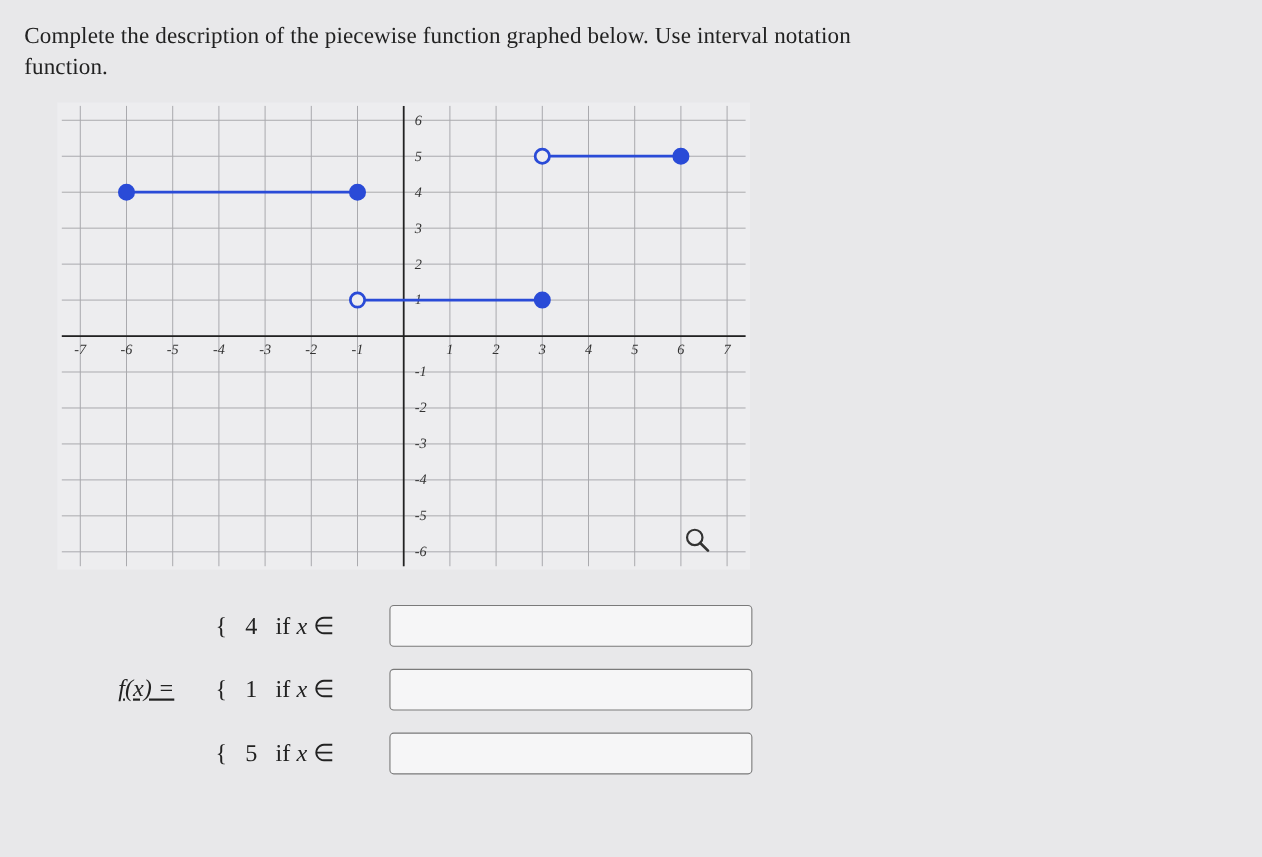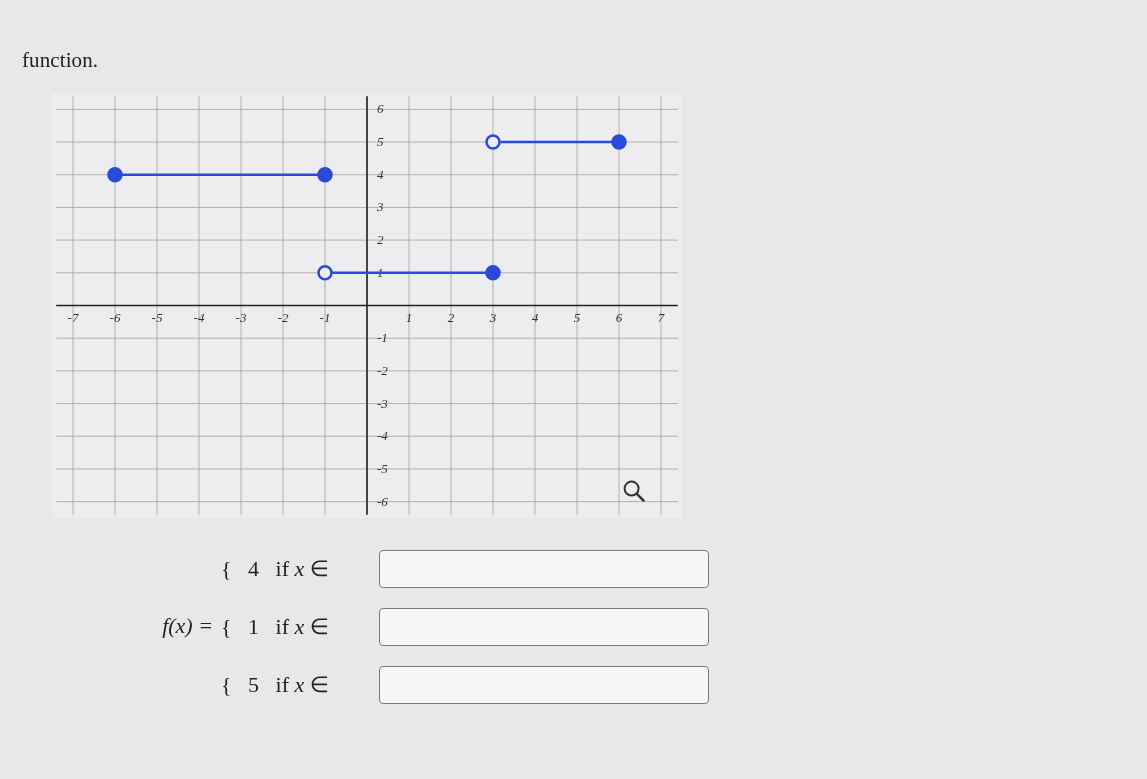--- a/index.html
+++ b/index.html
@@ -16,34 +16,35 @@
     font-size: 21px;
     line-height: 1.35;
     margin-bottom: 18px;
     letter-spacing: 0.1px;
   }
   .graph-wrap {
     margin: 0 0 30px 30px;
   }
   svg.graph { display:block; }
   .ans-block {
-    margin-left: 81px;
+    margin-left: 56px;
     font-size: 22px;
   }
   .ans-row {
     display: flex;
     align-items: center;
     gap: 8px;
     margin: 16px 0;
     height: 42px;
   }
   .fx-col {
     width: 110px;
-    text-align: right;
+    text-align: center;
     border-bottom: 1px solid transparent;
+    text-decoration: underline;
   }
   .piece-col {
     width: 150px;
     white-space: nowrap;
   }
   .piece-col .brace { font-size: 22px; }
   .piece-col .mi { font-style: italic; }
   .input {
     width: 330px;
     height: 38px;
@@ -51,21 +52,21 @@
     border-radius: 4px;
     background:#f6f6f7;
     font-size: 18px;
     padding: 4px 8px;
   }
 </style>
 </head>
 <body>
 
 <div class="prompt">
-  <br>
+  <span>Complete the description of the piecewise function graphed below. Use interval notation</span><br>
   <span>function.</span>
 </div>
 
 <div class="graph-wrap">
   <svg class="graph" id="graph-svg" width="630" height="425">
       <rect x="0" y="0" width="630" height="425" fill="#ededef"></rect>
       <line x1="21" y1="421.7307692307692" x2="21" y2="3.2692307692307736" stroke="#a9a9ad" stroke-width="0.9"></line>
       <line x1="63" y1="421.7307692307692" x2="63" y2="3.2692307692307736" stroke="#a9a9ad" stroke-width="0.9"></line>
       <line x1="105" y1="421.7307692307692" x2="105" y2="3.2692307692307736" stroke="#a9a9ad" stroke-width="0.9"></line>
       <line x1="147" y1="421.7307692307692" x2="147" y2="3.2692307692307736" stroke="#a9a9ad" stroke-width="0.9"></line>

